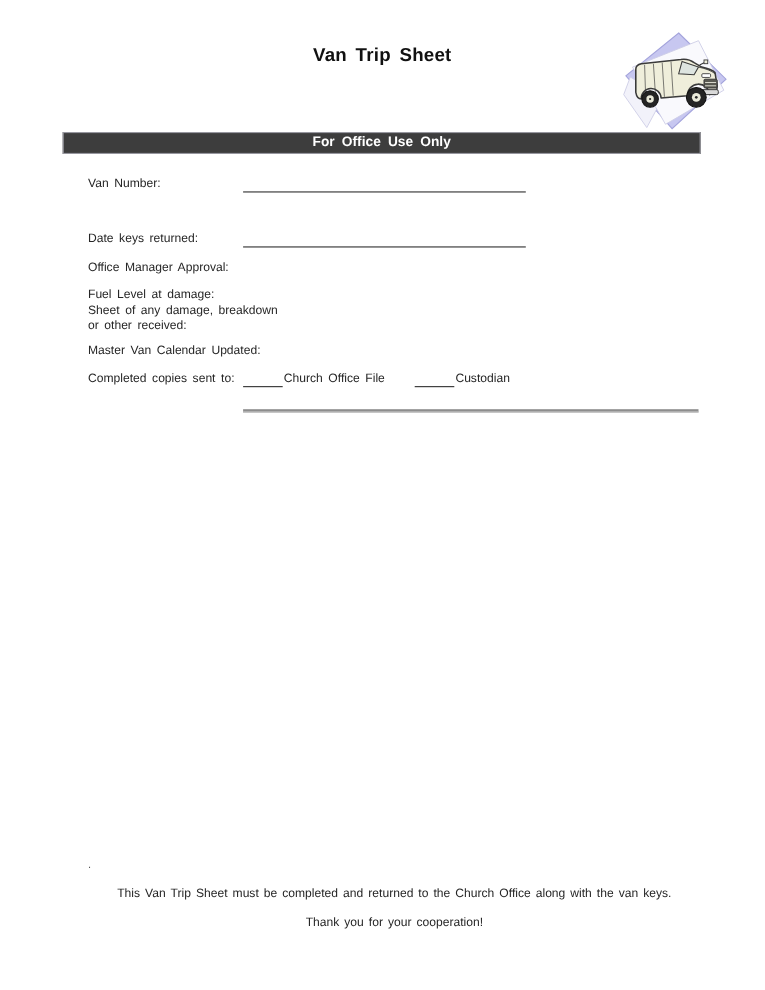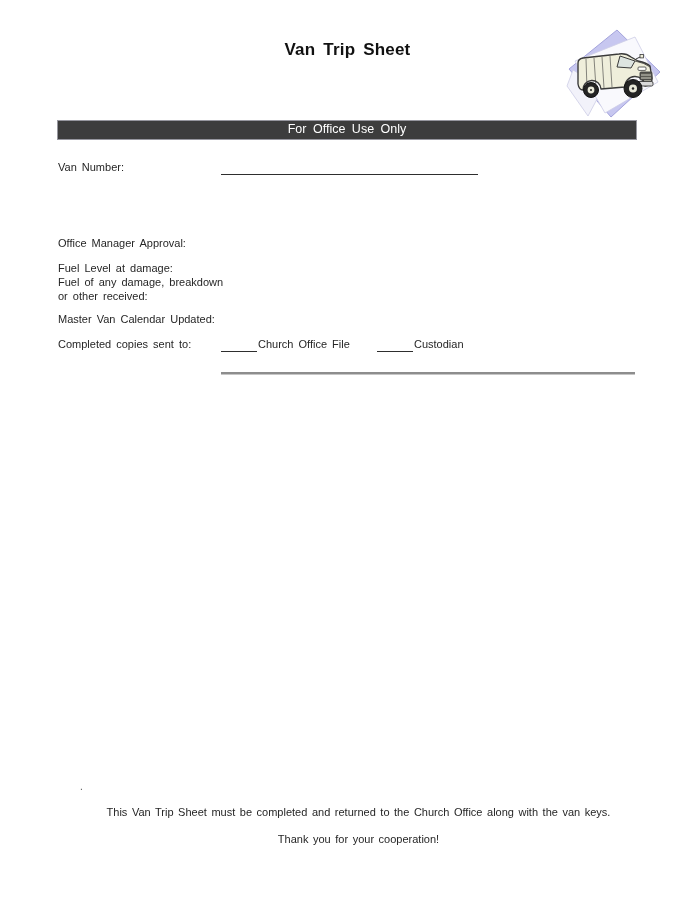--- a/index.html
+++ b/index.html
@@ -9,25 +9,25 @@
     color:#262626;
   }
   .doc-title {
     position:absolute; top:40px; left:0; width:100%; text-align:center;
     font-size:17px; font-weight:bold; color:#111; word-spacing:3px; letter-spacing:0.2px;
   }
   .clipart { position:absolute; left:561px; top:28px; width:106px; height:92px; }
   .office-banner {
     position:absolute; left:57px; top:120px; width:580px; height:20px;
     box-sizing:border-box; background:#3d3d3d; border:1px solid #97979f;
-    color:#ffffff; font-weight:normal; font-size:12.5px; text-align:center;
+    color:#ffffff; font-weight:bold; font-size:12.5px; text-align:center;
     line-height:17px; word-spacing:3px;
   }
   .row { position:absolute; left:0; width:695px; height:14px; font-size:11px; }
-  .row .label { position:absolute; left:58px; top:0; white-space:nowrap; word-spacing:2px; color:#262626; }
+  .row .label { position:absolute; left:80px; top:0; white-space:nowrap; word-spacing:2px; color:#262626; }
   .fill-line { position:absolute; left:221px; top:0; width:257px; height:13px; border-bottom:1px solid #2e2e2e; }
   .blank { position:absolute; top:0; width:36px; height:13px; border-bottom:1px solid #2e2e2e; }
   .copy-label { position:absolute; top:0; white-space:nowrap; word-spacing:2px; color:#262626; }
   .gray-rule {
     position:absolute; left:221px; top:372px; width:414px; height:2px;
     background:#8d8d8d; border-bottom:1px solid #c6c6c6;
   }
   .stray-dot { position:absolute; left:80px; top:781px; font-size:10px; color:#555; }
   .footer-note {
     position:absolute; left:0; width:100%; text-align:center; font-size:11px;
@@ -78,31 +78,35 @@
   </div>
 
   <div class="office-banner">For Office Use Only</div>
 
   <div class="row" style="top:161px">
     <span class="label">Van Number:</span>
     <span class="fill-line"></span>
   </div>
 
 
+  <div class="row" style="top:211px">
+    <span class="label">Date keys returned:</span>
+    <span class="fill-line"></span>
+  </div>
 
   <div class="row" style="top:237px">
     <span class="label">Office Manager Approval:</span>
   </div>
 
   <div class="row" style="top:262px">
     <span class="label">Fuel Level at damage:</span>
   </div>
 
   <div class="row" style="top:276px">
-    <span class="label">Fuel of any damage, breakdown</span>
+    <span class="label">Sheet of any damage, breakdown</span>
   </div>
 
   <div class="row" style="top:290px">
     <span class="label">or other received:</span>
   </div>
 
   <div class="row" style="top:313px">
     <span class="label">Master Van Calendar Updated:</span>
   </div>
 

